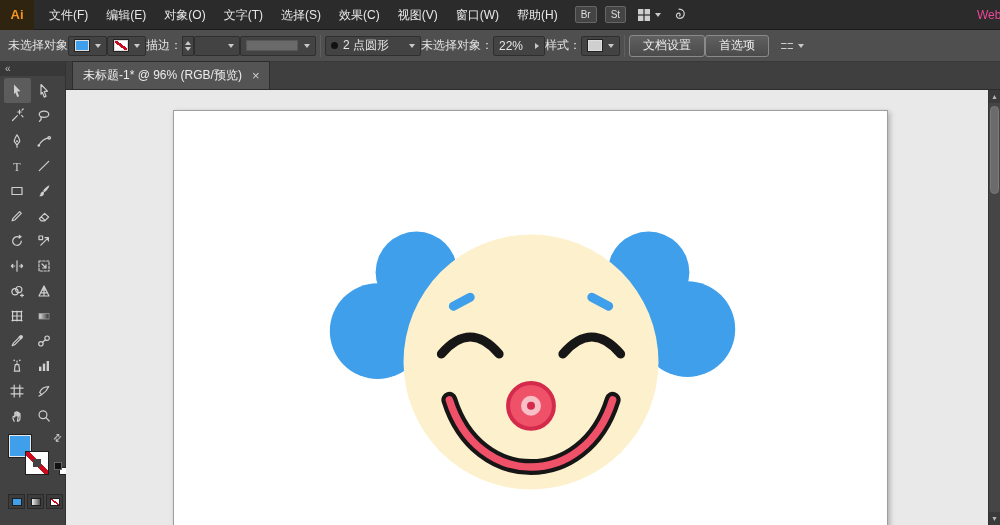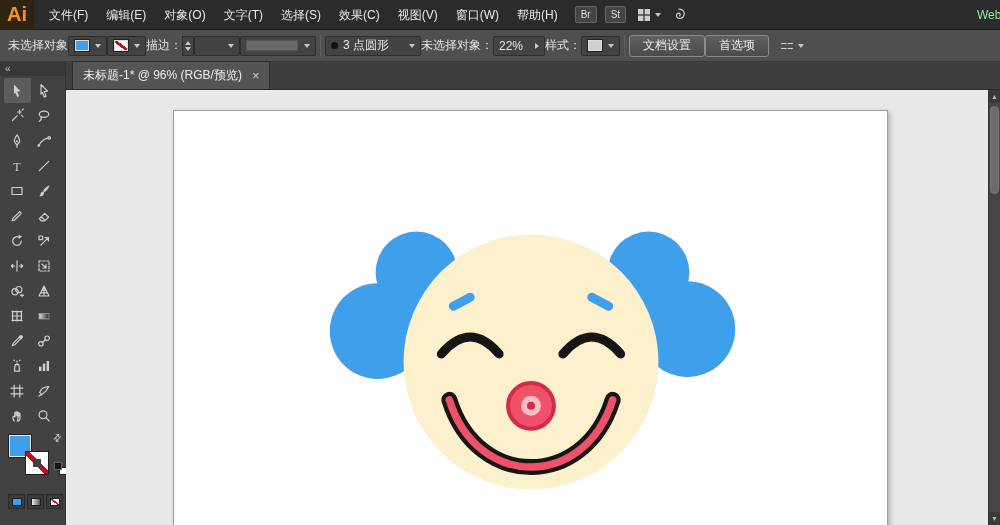--- a/index.html
+++ b/index.html
@@ -1,27 +1,27 @@
 <!DOCTYPE html>
 <html><head>
 <meta charset="utf-8">
 <style>
   *{margin:0;padding:0;box-sizing:border-box}
   body{font-family:"Liberation Sans","DejaVu Sans",sans-serif}
   .app{position:relative;width:1000px;height:525px;overflow:hidden;background:#535353;color:#e6e6e6;font-size:12px}
 
   
   .menubar{position:absolute;left:0;top:0;width:1000px;height:30px;background:#2b2b2b;border-bottom:1px solid #1c1c1c;display:flex;align-items:center}
-  .ai-logo{width:34px;height:30px;background:#2e2410;color:#f7941d;font-weight:bold;font-size:20px;display:flex;align-items:center;justify-content:center}
+  .ai-logo{width:34px;height:30px;background:#2e2410;color:#f7941d;font-weight:bold;font-size:13px;display:flex;align-items:center;justify-content:center}
   .menus{display:flex;margin-left:6px}
   .menu-item{padding:16px 9px;line-height:30px;color:#e8e8e8;cursor:default;white-space:nowrap}
   .mb-btn{margin-left:8px;padding:2px 5px;background:#444;border:1px solid #666;border-radius:2px;font-size:10px;color:#ddd}
   .mb-icon{margin-left:10px;display:flex;align-items:center;gap:3px}
   .mb-icon svg{width:16px;height:16px}
-  .workspace{position:absolute;left:977px;top:0;line-height:30px;color:#86efac;white-space:nowrap}
+  .workspace{position:absolute;left:977px;top:0;line-height:30px;color:#ec4899;white-space:nowrap}
 
   
   .controlbar{position:absolute;left:0;top:30px;width:1000px;height:32px;background:#4f4f4f;border-bottom:1px solid #393939;display:flex;align-items:center;padding:0 8px;}
   .cb-label{color:#e2e2e2;white-space:nowrap}
   .fld{height:20px;background:#434343;border:1px solid #2e2e2e;border-radius:2px;display:flex;align-items:center;padding:0 5px;color:#e6e6e6;gap:5px;white-space:nowrap}
   .caret{width:0;height:0;border-left:3.5px solid transparent;border-right:3.5px solid transparent;border-top:4px solid #c9c9c9}
   .caret-right{width:0;height:0;border-top:3.5px solid transparent;border-bottom:3.5px solid transparent;border-left:4px solid #c9c9c9}
   .swatch-sm{width:16px;height:13px;border:1px solid #222;box-shadow:inset 0 0 0 1px #dedede}
   .none-swatch{background:linear-gradient(to top right,#fff 42%,#cc0a1e 42%,#cc0a1e 58%,#fff 58%),#fff}
   .stepper{display:flex;flex-direction:column;justify-content:center;gap:2px;height:20px;width:12px;background:#434343;border:1px solid #2e2e2e;align-items:center}
@@ -128,21 +128,21 @@
     <span class="fld" style="width:46px">
         <span class="caret" style="margin-left:auto"></span>
       </span>
     <span class="fld" style="width:76px">
         <span class="disabled-bar"></span>
         <span class="caret" style="margin-left:auto"></span>
       </span>
     <span class="sep"></span>
     <span class="fld" style="width:96px">
       <span class="dot"></span>
-      <span>3 点圆形</span>
+      <span>2 点圆形</span>
       <span class="caret" style="margin-left:auto"></span>
     </span>
     <span class="cb-label">未选择对象：</span>
     <span class="fld" style="width:52px">
       <span>22%</span>
       <span class="caret-right" style="margin-left:auto"></span>
     </span>
     <span class="cb-label">样式：</span>
     <span class="fld">
         <span class="swatch-sm" style="background:#cfcfcf"></span>

